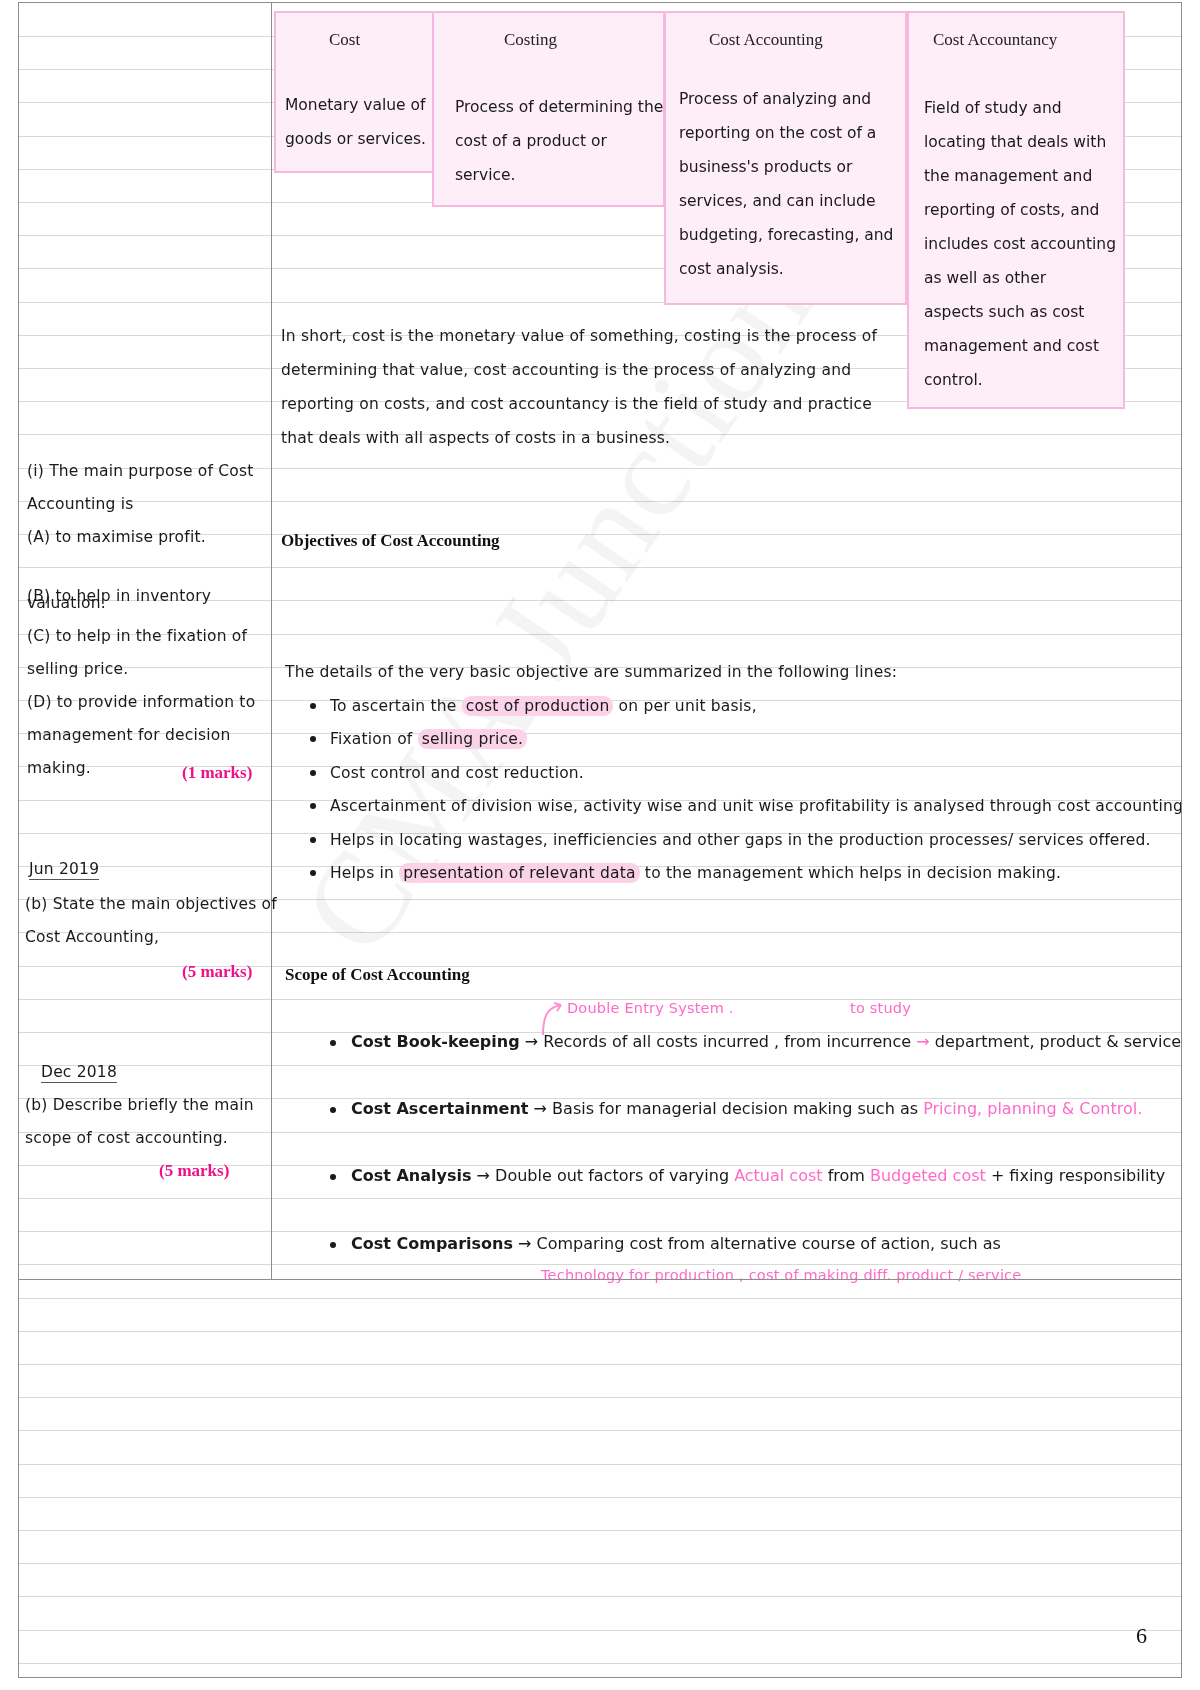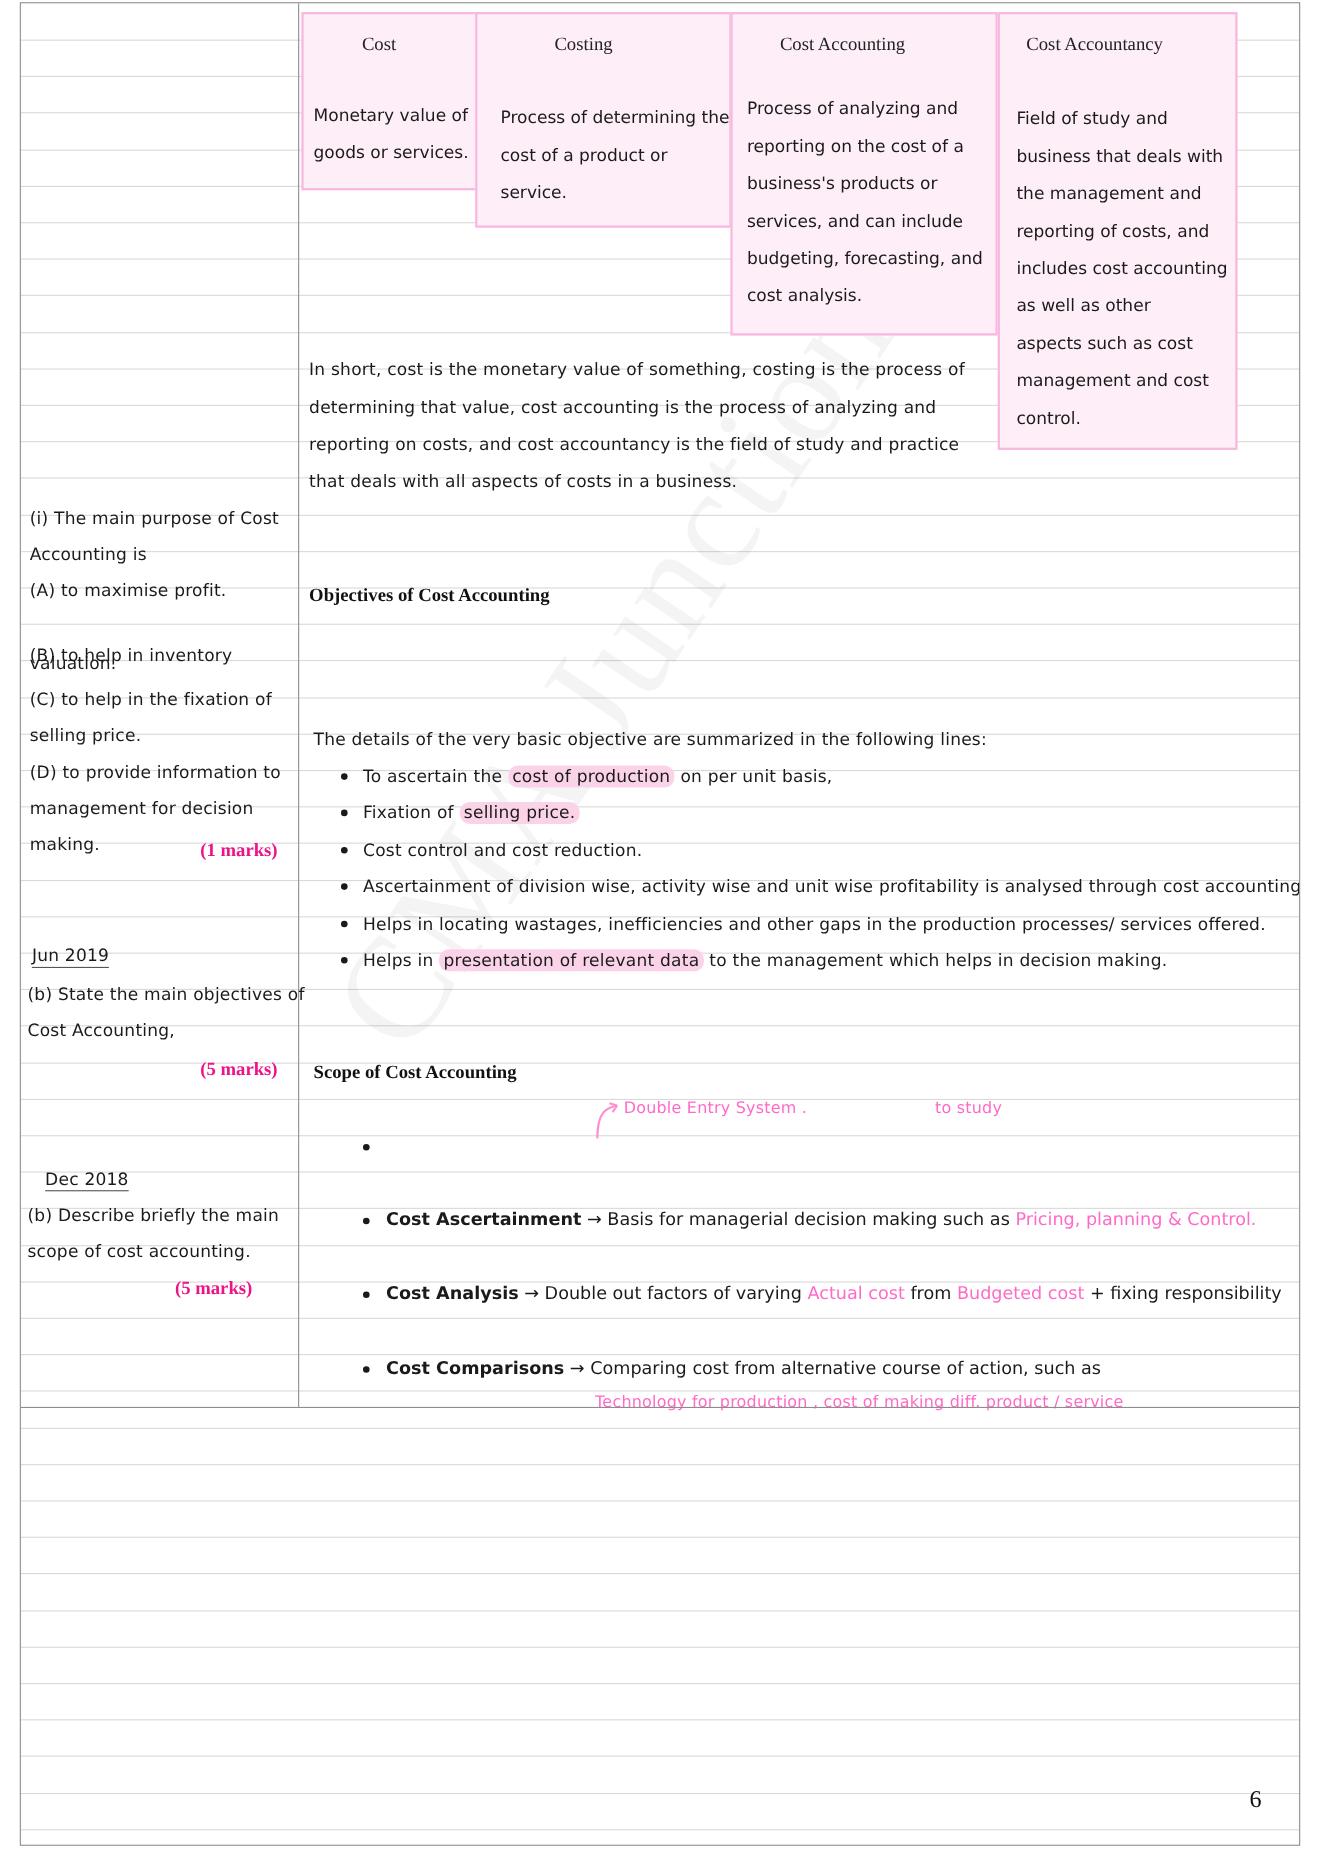--- a/index.html
+++ b/index.html
@@ -142,21 +142,21 @@
       <div>business's products or</div>
       <div>services, and can include</div>
       <div>budgeting, forecasting, and</div>
       <div>cost analysis.</div>
     </div>
 
     <div class="cell" style="left:888px;top:8px;width:218px;height:398px;"></div>
     <div class="t serif-col" style="left:914px;top:27px;">Cost Accountancy</div>
     <div class="celltext" style="left:905px;top:88px;width:205px;">
       <div>Field of study and</div>
-      <div>business that deals with</div>
+      <div>locating that deals with</div>
       <div>the management and</div>
       <div>reporting of costs, and</div>
       <div>includes cost accounting</div>
       <div>as well as other</div>
       <div>aspects such as cost</div>
       <div>management and cost</div>
       <div>control.</div>
     </div>
   </div>
 
@@ -226,20 +226,27 @@
     <div class="t serif-h" style="left:266px;top:962px;">Scope of Cost Accounting</div>
 
     <svg width="40" height="40" style="position:absolute;left:520px;top:996px;">
       <path d="M4 36 C4 12, 12 8, 22 6" stroke="#ff8fd0" stroke-width="2" fill="none"></path>
       <path d="M22 6 L15 4 M22 6 L18 12" stroke="#ff8fd0" stroke-width="2" fill="none"></path>
     </svg>
     <div class="t hand pink" style="left:548px;top:997px;font-size:14.5px;">Double Entry System .</div>
     <div class="t hand pink" style="left:831px;top:997px;font-size:14.5px;">to study</div>
 
     <div class="bullet" style="left:311px;top:1037px;"></div>
+    <div class="t hand-lg" style="left:332px;top:1029px;">
+      <b>Cost Book-keeping</b>
+      <span class="arrow">→</span>
+      <span>Records of all costs incurred , from incurrence</span>
+      <span class="arrow pink">→</span>
+      <span>department, product &amp; service</span>
+    </div>
 
     <div class="bullet" style="left:311px;top:1104px;"></div>
     <div class="t hand-lg" style="left:332px;top:1096px;">
       <b>Cost Ascertainment</b>
       <span class="arrow">→</span>
       <span>Basis  for  managerial  decision  making  such as</span>
       <span class="pink">Pricing, planning &amp; Control.</span>
     </div>
 
     <div class="bullet" style="left:311px;top:1171px;"></div>

